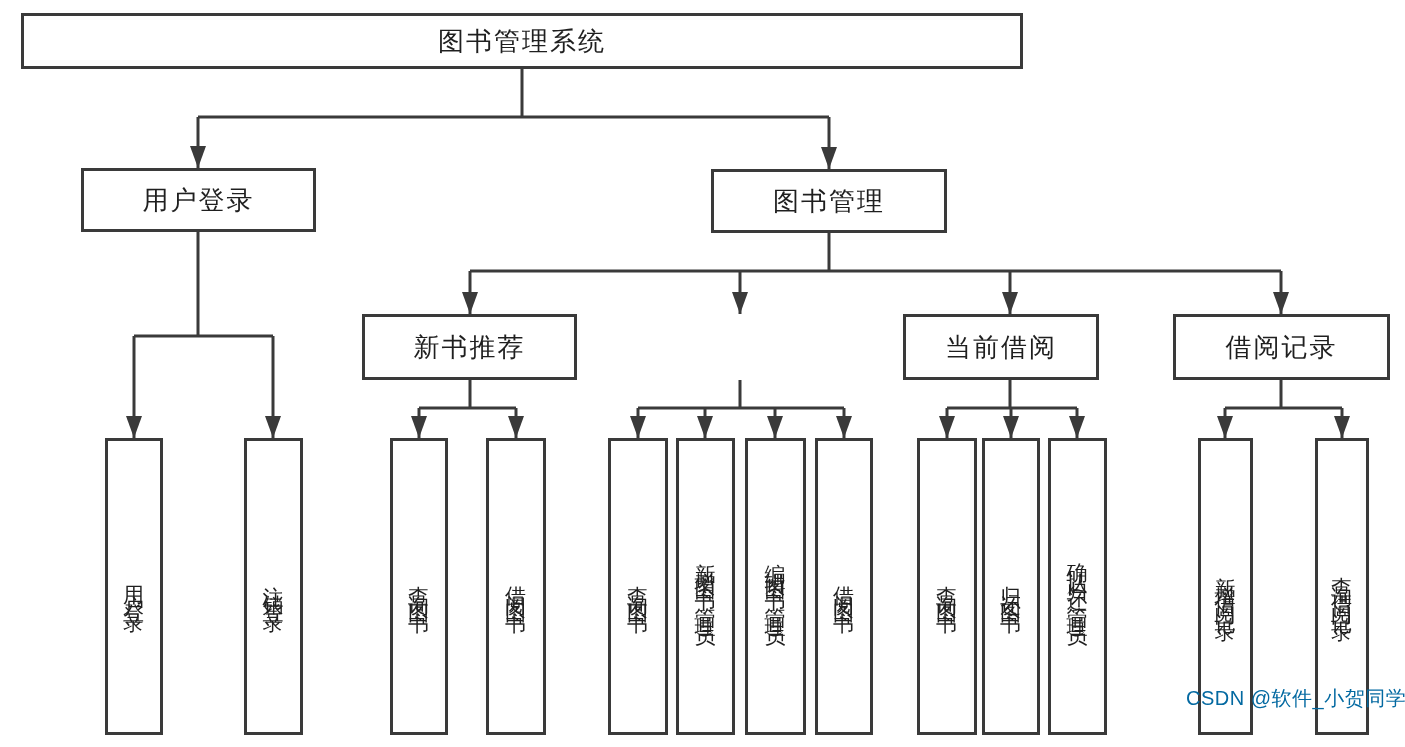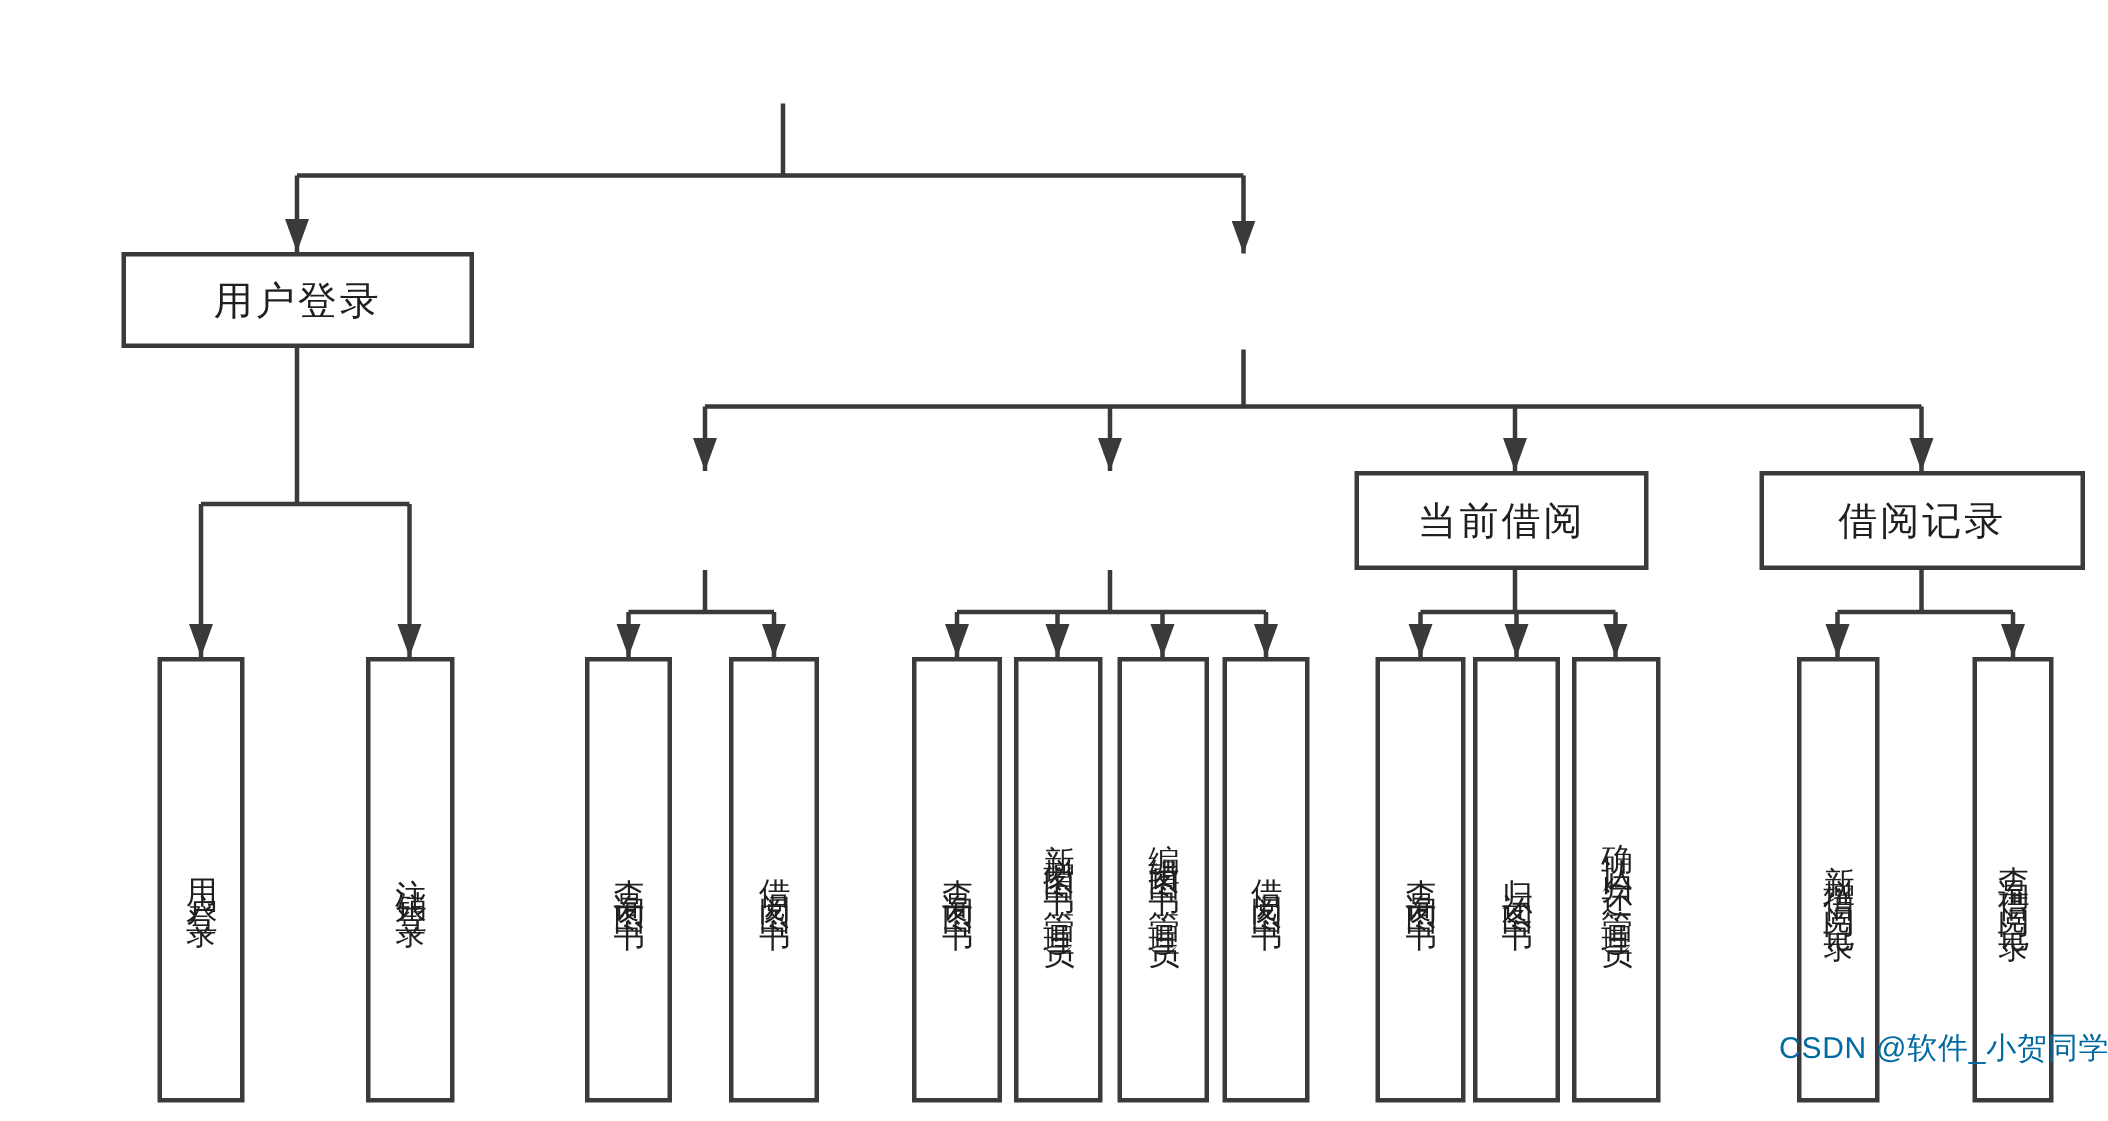--- a/index.html
+++ b/index.html
@@ -97,25 +97,34 @@
       <path d="M775 408 V438" marker-end="url(#arrow)"></path>
       <path d="M844 408 V438" marker-end="url(#arrow)"></path>
       <path d="M947 408 V438" marker-end="url(#arrow)"></path>
       <path d="M1011 408 V438" marker-end="url(#arrow)"></path>
       <path d="M1077 408 V438" marker-end="url(#arrow)"></path>
       <path d="M1225 408 V438" marker-end="url(#arrow)"></path>
       <path d="M1342 408 V438" marker-end="url(#arrow)"></path>
     </g>
   </svg>
 
+  <div class="node h" style="left:21px;top:13px;width:1002px;height:56px">
+    <span>图书管理系统</span>
+  </div>
 
   <div class="node h" style="left:81px;top:168px;width:235px;height:64px">
     <span>用户登录</span>
   </div>
+  <div class="node h" style="left:711px;top:169px;width:236px;height:64px">
+    <span>图书管理</span>
+  </div>
 
+  <div class="node h" style="left:362px;top:314px;width:215px;height:66px">
+    <span>新书推荐</span>
+  </div>
   <div class="node h" style="left:903px;top:314px;width:196px;height:66px">
     <span>当前借阅</span>
   </div>
   <div class="node h" style="left:1173px;top:314px;width:217px;height:66px">
     <span>借阅记录</span>
   </div>
 
   <div class="node leaf" style="left:105px;top:438px;width:58px;height:297px">
     <span>用户登录</span>
   </div>

